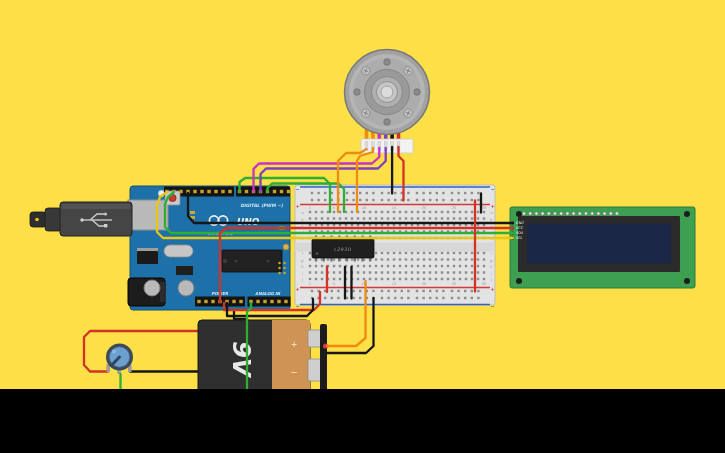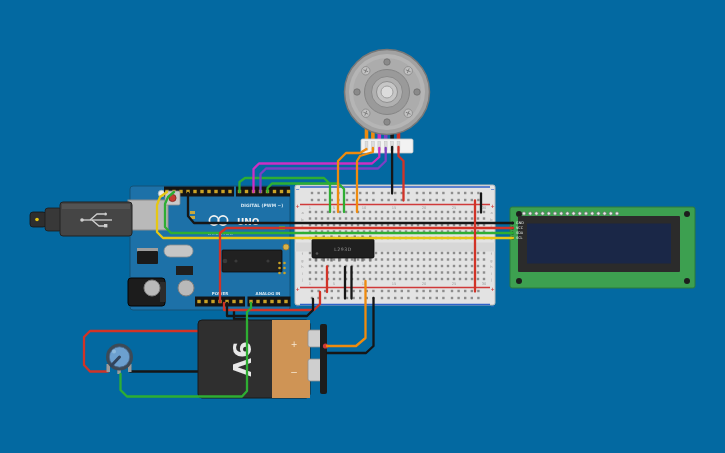--- a/index.html
+++ b/index.html
@@ -1,17 +1,17 @@
 <!DOCTYPE html>
 <html><head>
 <meta charset="utf-8">
 <style>
   html,body{margin:0;padding:0;background:#000;}
-  .stage{position:relative;width:725px;height:453px;background:#0369a1;overflow:hidden;
-         font-family:"DejaVu Sans",sans-serif;}
+  .stage{position:relative;width:725px;height:389px;background:#fde047;overflow:hidden;
+         font-family:"DejaVu Sans",sans-serif;font-style:italic;}
   svg{position:absolute;left:0;top:0;}
   text{font-family:"DejaVu Sans",sans-serif;user-select:none;}
 </style>
 </head>
 <body>
 
 <div class="stage">
 <svg id="scene" width="725" height="453" viewBox="0 0 725 453" xmlns="http://www.w3.org/2000/svg">
 
   <g id="wires-behind">

